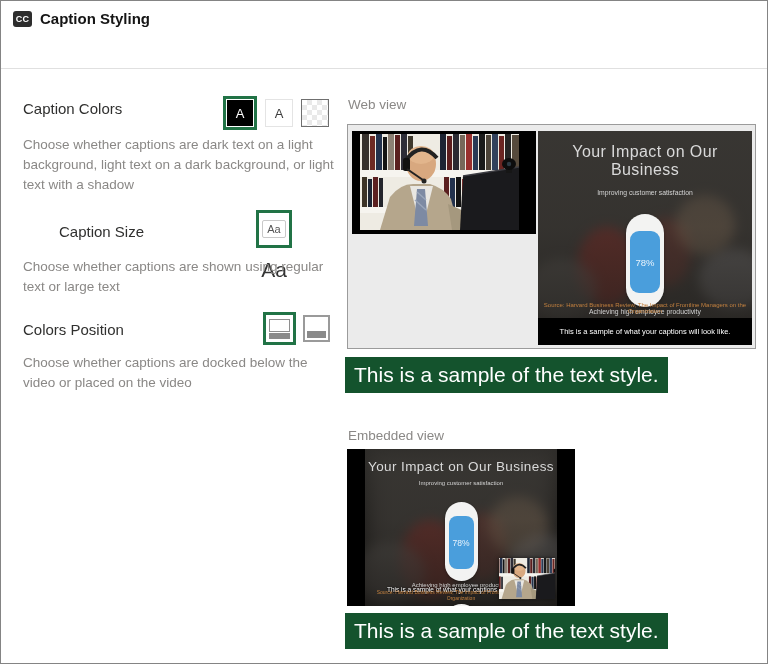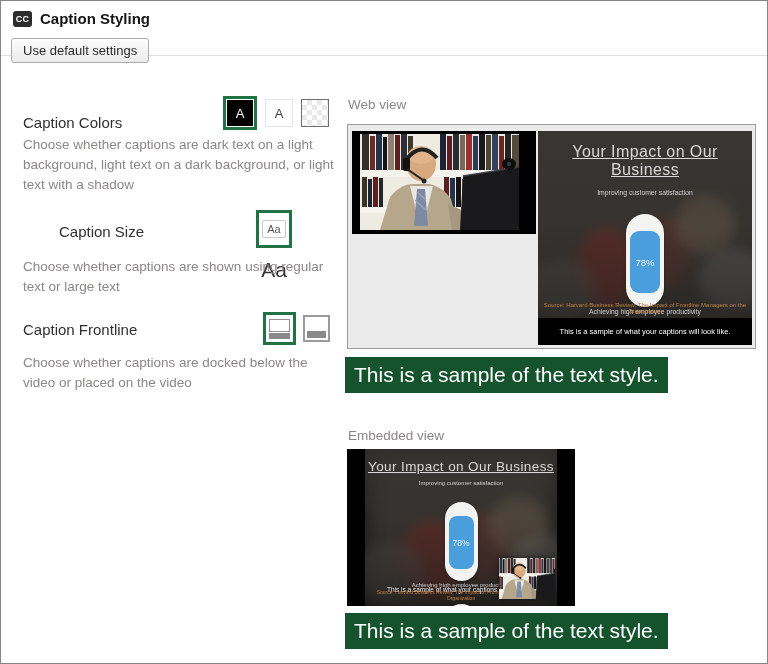--- a/index.html
+++ b/index.html
@@ -1,21 +1,21 @@
 <!DOCTYPE html>
 <html><head>
 <meta charset="utf-8">
 <style>
   * { margin:0; padding:0; box-sizing:border-box; }
   html,body { background:#fff; }
   body { font-family:"Liberation Sans","DejaVu Sans",sans-serif; }
   .page { position:relative; width:768px; height:664px; background:#fff; border:1px solid #848484; overflow:hidden; }
 
   
-  .header { position:absolute; top:0; left:0; right:0; height:55px; border-bottom:1px solid #e0e0e0; background:#fff; }
+  .header { position:absolute; top:0; left:0; right:0; height:68px; border-bottom:1px solid #e0e0e0; background:#fff; }
   .title-row { position:absolute; top:9px; left:12px; display:flex; align-items:center; gap:8px; }
   .cc-icon { width:19px; height:16px; background:#2d2d2d; color:#fff; border-radius:3px;
              font-size:9px; font-weight:bold; display:flex; align-items:center; justify-content:center; letter-spacing:.3px; }
   .page-title { font-size:15px; font-weight:600; color:#151515; }
   .default-btn { position:absolute; top:37px; left:10px; height:25px; padding:0 11px; font-size:13px; color:#2b2b2b;
                  background:linear-gradient(#fdfdfd,#ebebeb); border:1px solid #ababab; border-radius:3px;
                  font-family:inherit; cursor:pointer; }
 
   .main { position:absolute; top:71px; left:0; right:0; bottom:0; }
   .abs { position:absolute; }
@@ -61,21 +61,21 @@
   .scene { position:absolute; inset:0; }
   .scene .blob { position:absolute; border-radius:50%; filter:blur(6px); }
   .blob.b1 { left:18%; top:45%; width:60px; height:80px; background:rgba(158,48,40,.75); }
   .blob.b2 { left:48%; top:40%; width:50px; height:70px; background:rgba(150,60,50,.55); }
   .blob.b3 { left:64%; top:30%; width:60px; height:60px; background:rgba(190,155,120,.45); }
   .blob.b4 { left:-5%; top:60%; width:70px; height:60px; background:rgba(120,115,110,.5); }
   .blob.b5 { left:75%; top:55%; width:70px; height:60px; background:rgba(200,200,205,.35); }
   .scene .shade { position:absolute; inset:0; background:linear-gradient(rgba(52,50,47,.78), rgba(38,36,34,.55) 45%, rgba(30,28,26,.8)); }
 
   .slide-title { position:relative; text-align:center; margin-top:12px; font-size:16px; font-weight:300;
-                 color:#d9d9d9; letter-spacing:.4px;text-decoration:underline; }
+                 color:#d9d9d9; letter-spacing:.4px; }
   .cols { position:relative; display:flex; margin-top:9px;flex-direction:column; }
   .col { flex:1; text-align:center; }
   .col-label { font-size:6.8px; line-height:1.55; color:#d2d2d2; height:24px; padding:0 4px; }
   .pill { width:38px; height:93px; background:#f3f3f2; border-radius:19px; margin:2px auto 0; position:relative;
           box-shadow:0 1px 3px rgba(0,0,0,.35); }
   .pill-fill { position:absolute; left:4px; right:4px; top:17px; height:62px; background:#4a9edc; border-radius:9px;
                display:flex; align-items:center; justify-content:center; font-size:9.5px; color:#e8f3fc; }
   .slide-source { position:absolute; left:0; right:0; bottom:31px; text-align:center; font-size:6px; color:#c2803f; }
   .caption-strip { position:absolute; left:0; right:0; bottom:0; height:27px; background:#000; color:#fff;
                    font-size:7.5px; display:flex; align-items:center; justify-content:center; }
@@ -167,47 +167,46 @@
   </defs>
 </svg>
 
 <div class="page">
 
   <div class="header">
     <div class="title-row">
       <span class="cc-icon">CC</span>
       <span class="page-title">Caption Styling</span>
     </div>
-    <button class="default-btn">Use default settings</button>
   </div>
 
   <div class="main">
 
-    <div class="abs setting-label" style="left:22px; top:42px;">Caption Colors</div>
+    <div class="abs setting-label" style="left:22px; top:28px;">Caption Colors</div>
     <div class="abs swatch-row" style="left:222px; top:24px;">
       <div class="swatch swatch-dark selected">
         <span>A</span>
       </div>
       <div class="swatch swatch-light">
         <span>A</span>
       </div>
       <div class="swatch swatch-trans"></div>
     </div>
     <div class="abs setting-desc" style="left:22px; top:63px;">Choose whether captions are dark text on a light background, light text on a dark background, or light text with a shadow</div>
 
     <div class="abs setting-label" style="left:22px; top:151px;margin-left:36px;">Caption Size</div>
     <div class="abs size-row" style="left:255px; top:138px;">
       <div class="size-opt-regular">
         <span class="aa-chip">Aa</span>
       </div>
       <div class="size-opt-large">Aa</div>
     </div>
     <div class="abs setting-desc" style="left:22px; top:185px;">Choose whether captions are shown using regular text or large text</div>
 
-    <div class="abs setting-label" style="left:22px; top:249px;">Caption Frontline</div>
+    <div class="abs setting-label" style="left:22px; top:249px;">Colors Position</div>
     <div class="abs pos-row" style="left:262px; top:240px;">
       <div class="pos-opt-below">
         <span class="screen"></span>
         <span class="bar"></span>
       </div>
       <div class="pos-opt-on">
         <span class="bar"></span>
       </div>
     </div>
     <div class="abs setting-desc" style="left:22px; top:281px;">Choose whether captions are docked below the video or placed on the video</div>

